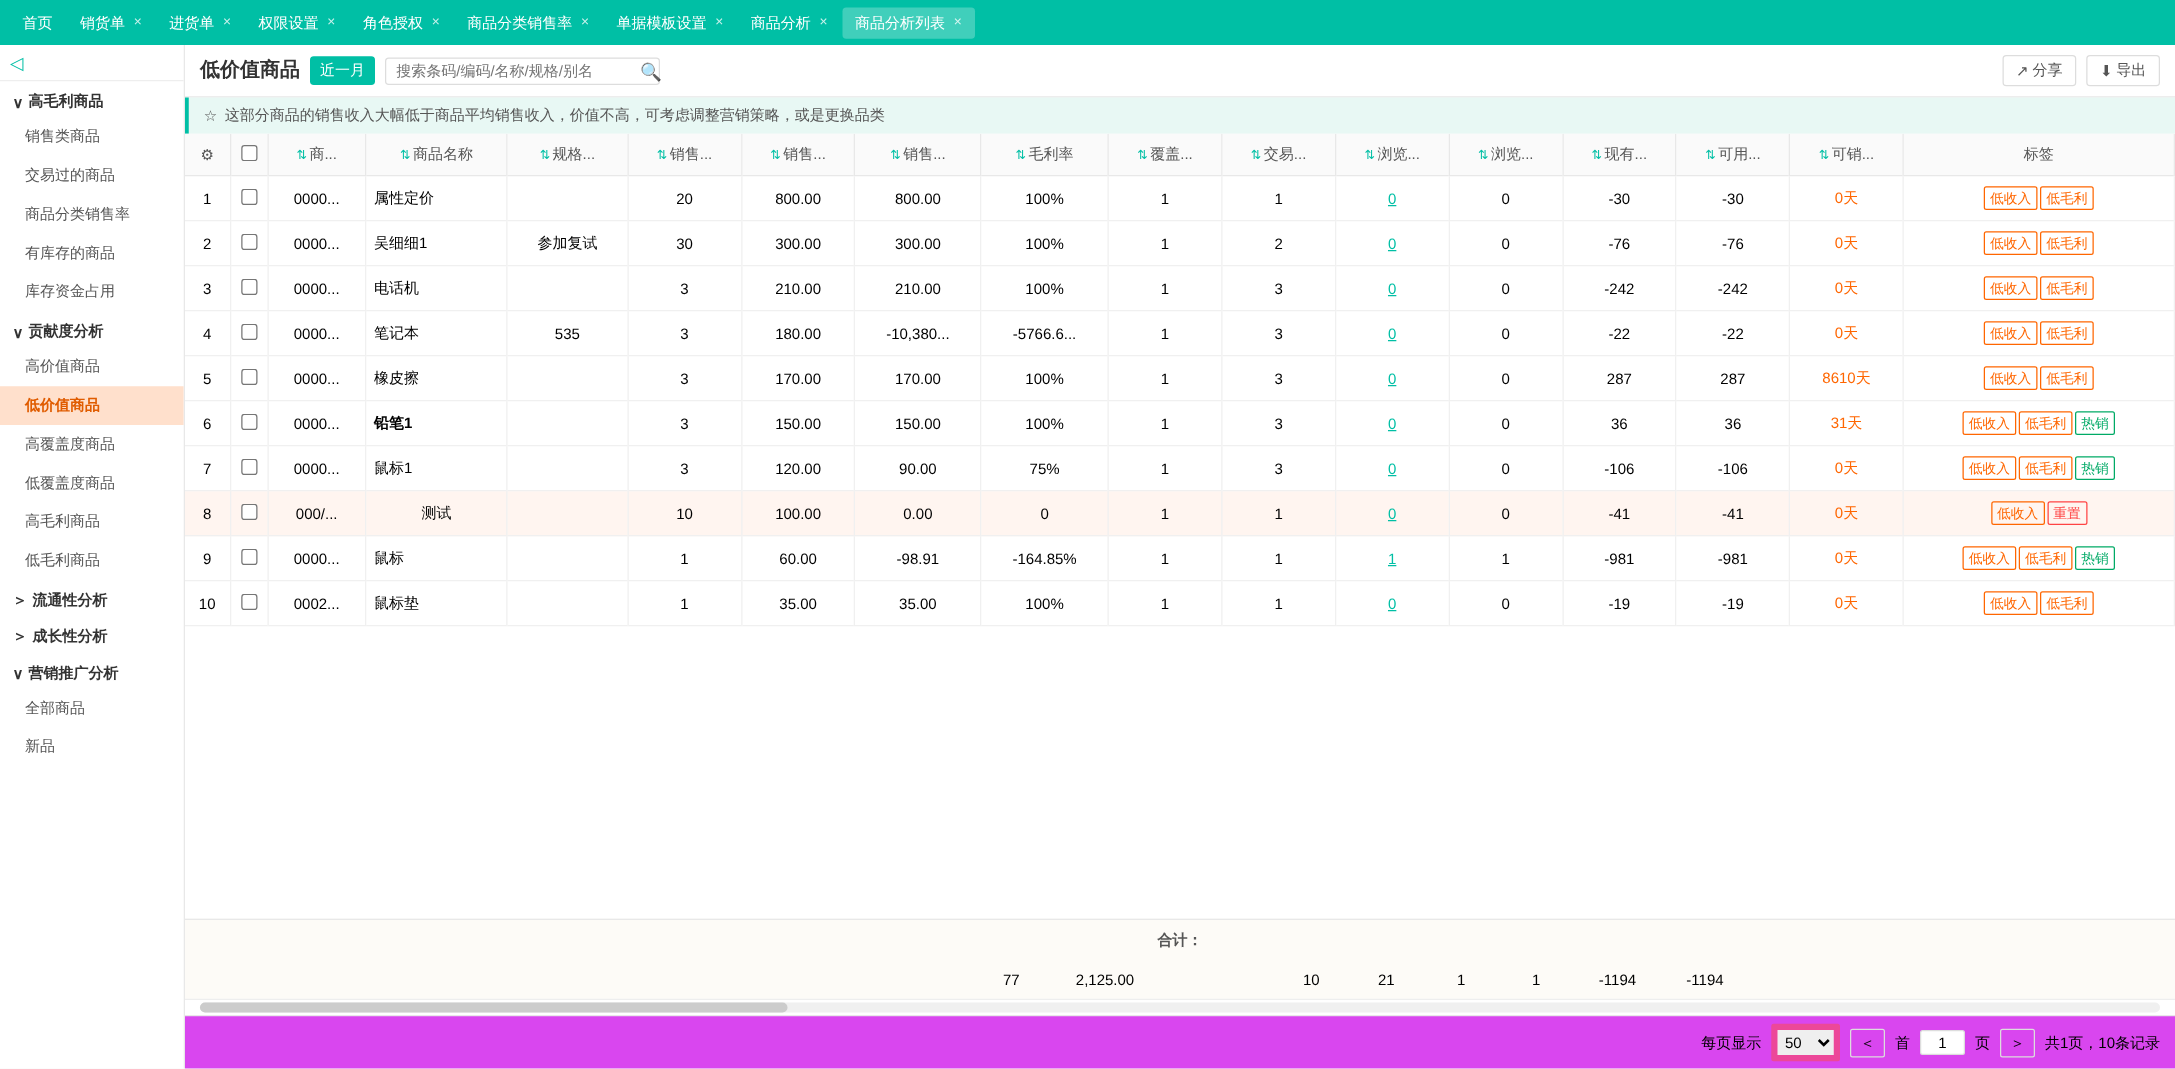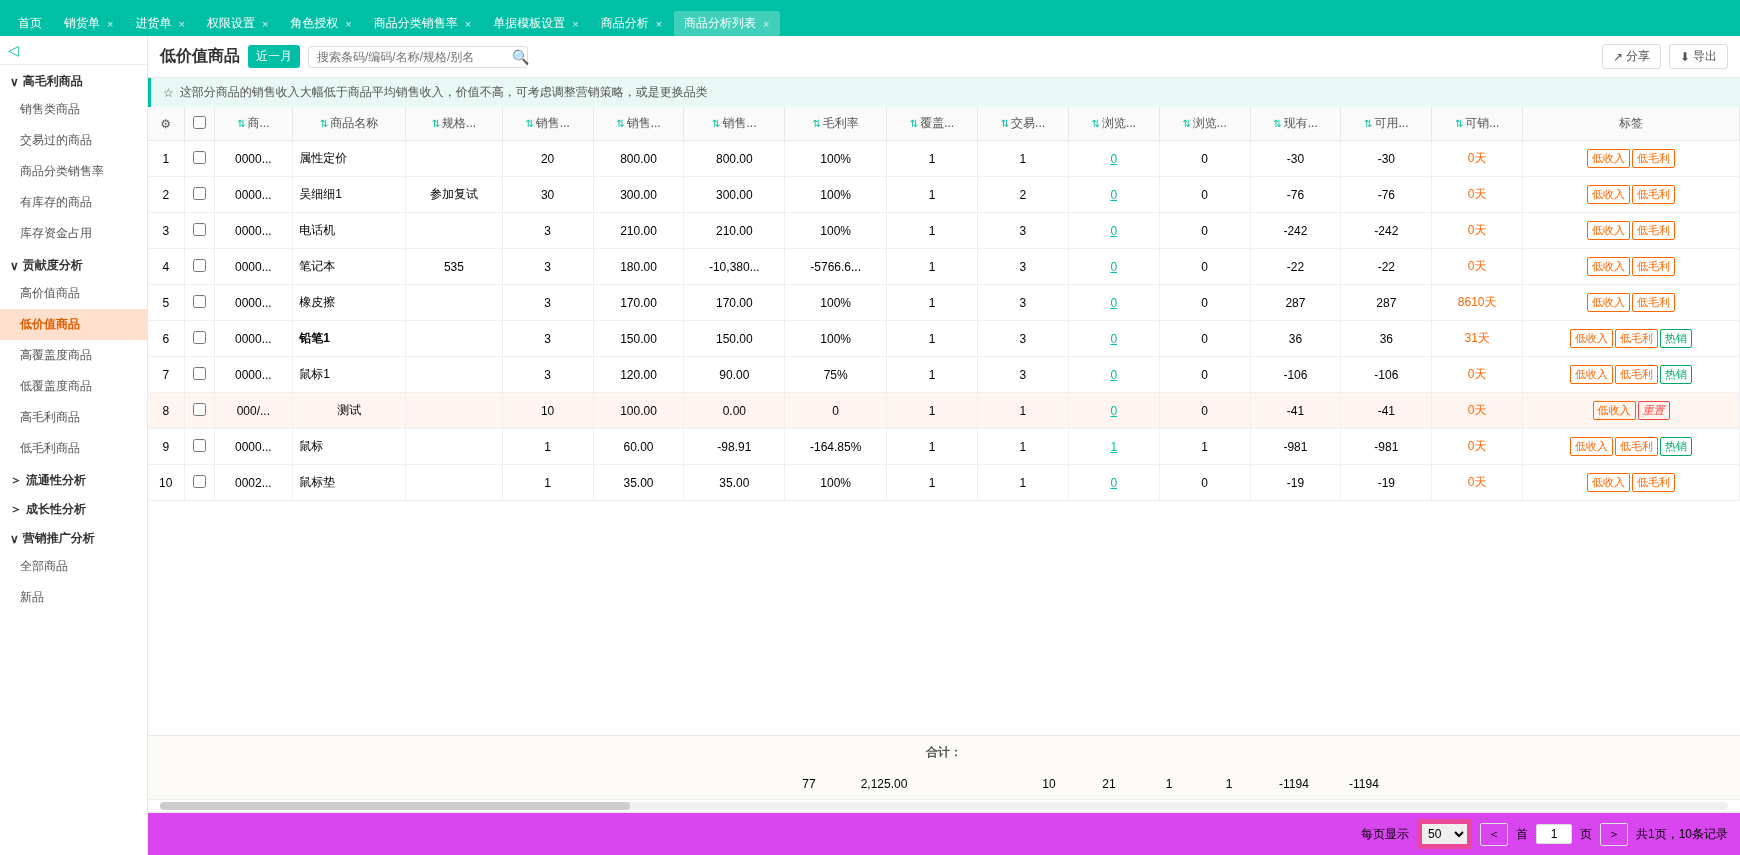--- a/index.html
+++ b/index.html
@@ -3,21 +3,21 @@
   <meta charset="utf-8">
   <style>
     * { box-sizing: border-box; margin: 0; padding: 0; font-family: 'Microsoft YaHei', Arial, sans-serif; font-size: 12px; }
     body { background: #f5f5f5; overflow: hidden; }
 
     
     .top-nav {
       background: #00bfa5;
       height: 36px;
       display: flex;
-      align-items: flex-end;
+      align-items: center;
       padding: 0 8px;
       gap: 2px;
     }
     .nav-item {
       color: #fff;
       padding: 4px 10px;
       cursor: pointer;
       border-radius: 3px;
       white-space: nowrap;
       font-size: 13px;
@@ -180,21 +180,21 @@
     .tag {
       display: inline-block;
       border: 1px solid;
       border-radius: 2px;
       padding: 1px 4px;
       font-size: 11px;
       margin: 1px;
     }
     .tag-orange { color: #ff6600; border-color: #ff6600; }
     .tag-green { color: #00aa66; border-color: #00aa66; }
-    .tag-red { color: #ff4444; border-color: #ff4444; font-style: italic; }
+    .tag-red { color: #ff4444; border-color: #ff4444; }
     .link-text { color: #00bfa5; text-decoration: underline; cursor: pointer; }
     .days-text { color: #ff6600; }
 
     
     .table-footer {
       background: #fdfbf7;
       border-top: 1px solid #e8e8e8;
       padding: 8px 12px;
       display: flex;
       align-items: center;

